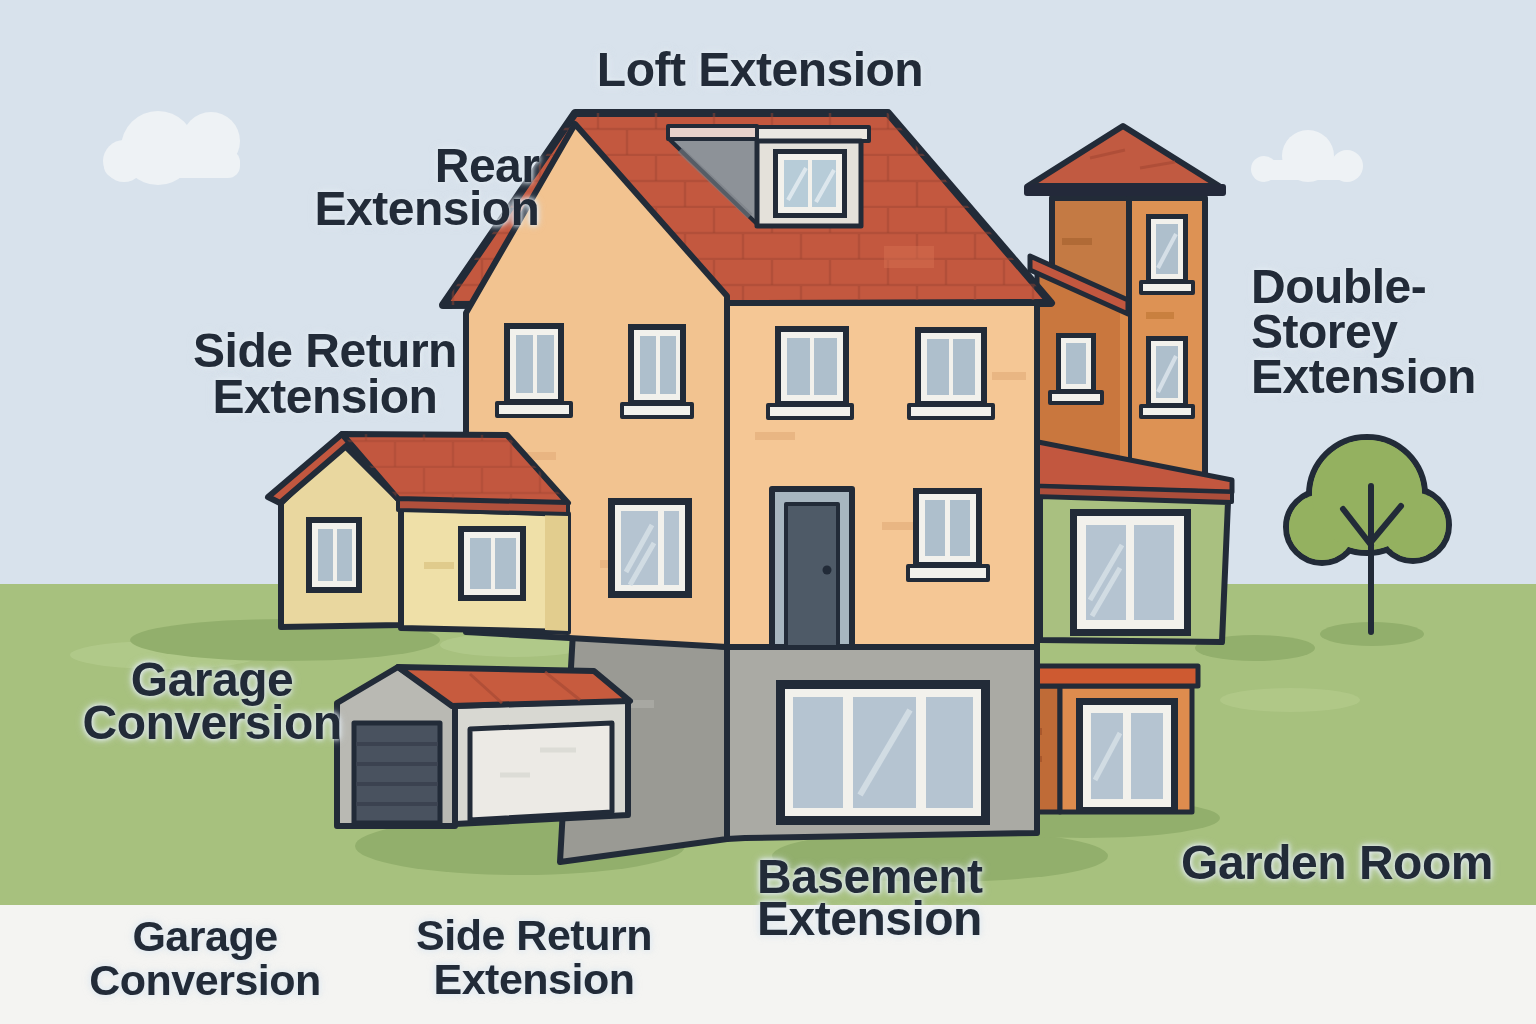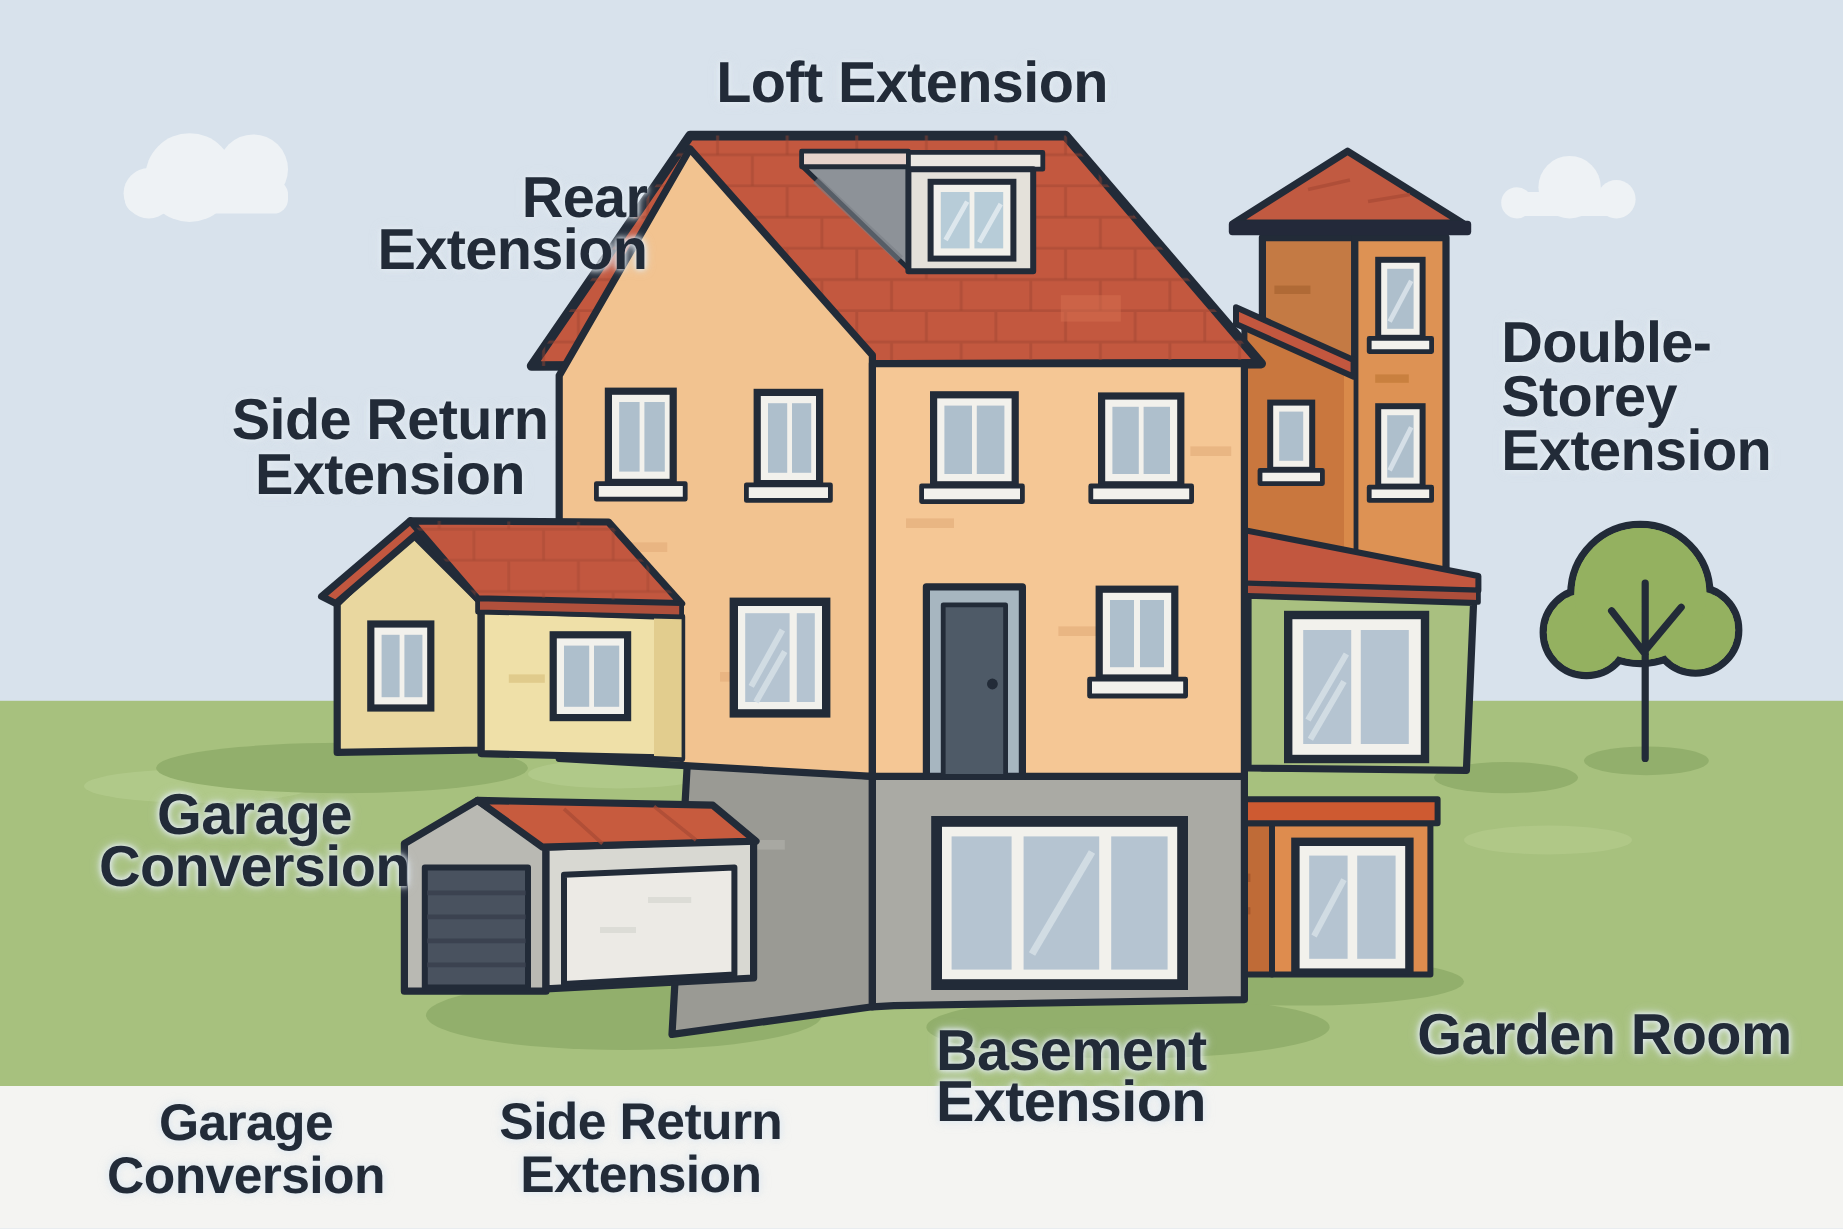--- a/index.html
+++ b/index.html
@@ -302,21 +302,21 @@
 <div class="lbl" style="left:1251px;top:264px;line-height:45px;">
   <div>Double-</div>
   <div>Storey</div>
   <div>Extension</div>
 </div>
 
 <div class="lbl center" style="left:1337px;top:841px;text-align:right;">
   <div>Garden Room</div>
 </div>
 
-<div class="lbl" style="left:757px;top:856px;line-height:42px;margin-left:23px;">
+<div class="lbl" style="left:757px;top:856px;line-height:42px;">
   <div>Basement</div>
   <div>Extension</div>
 </div>
 
 <div class="lbl center big" style="left:205px;top:914px;">
   <div>Garage</div>
   <div>Conversion</div>
 </div>
 
 <div class="lbl center big" style="left:534px;top:913px;">

